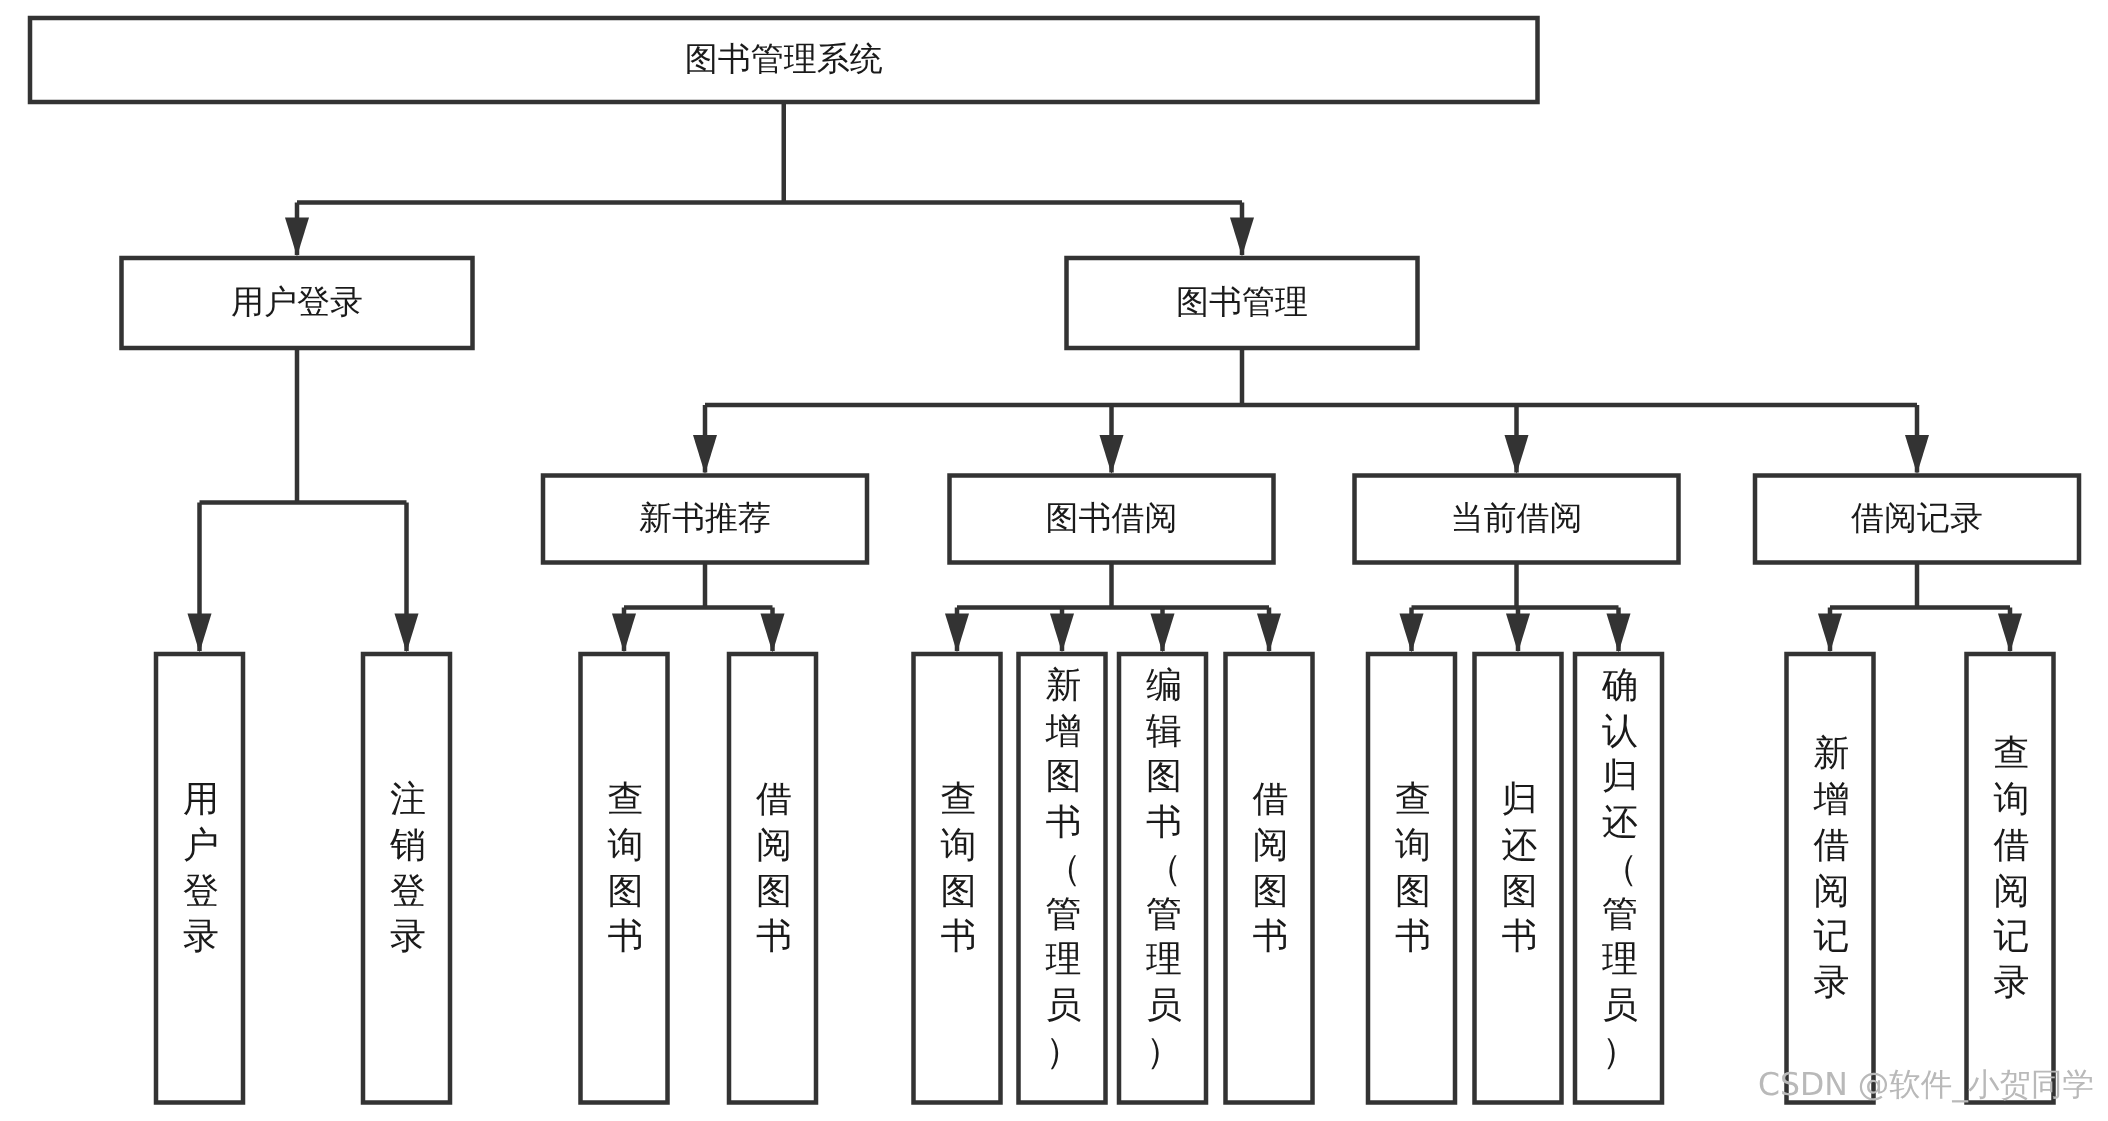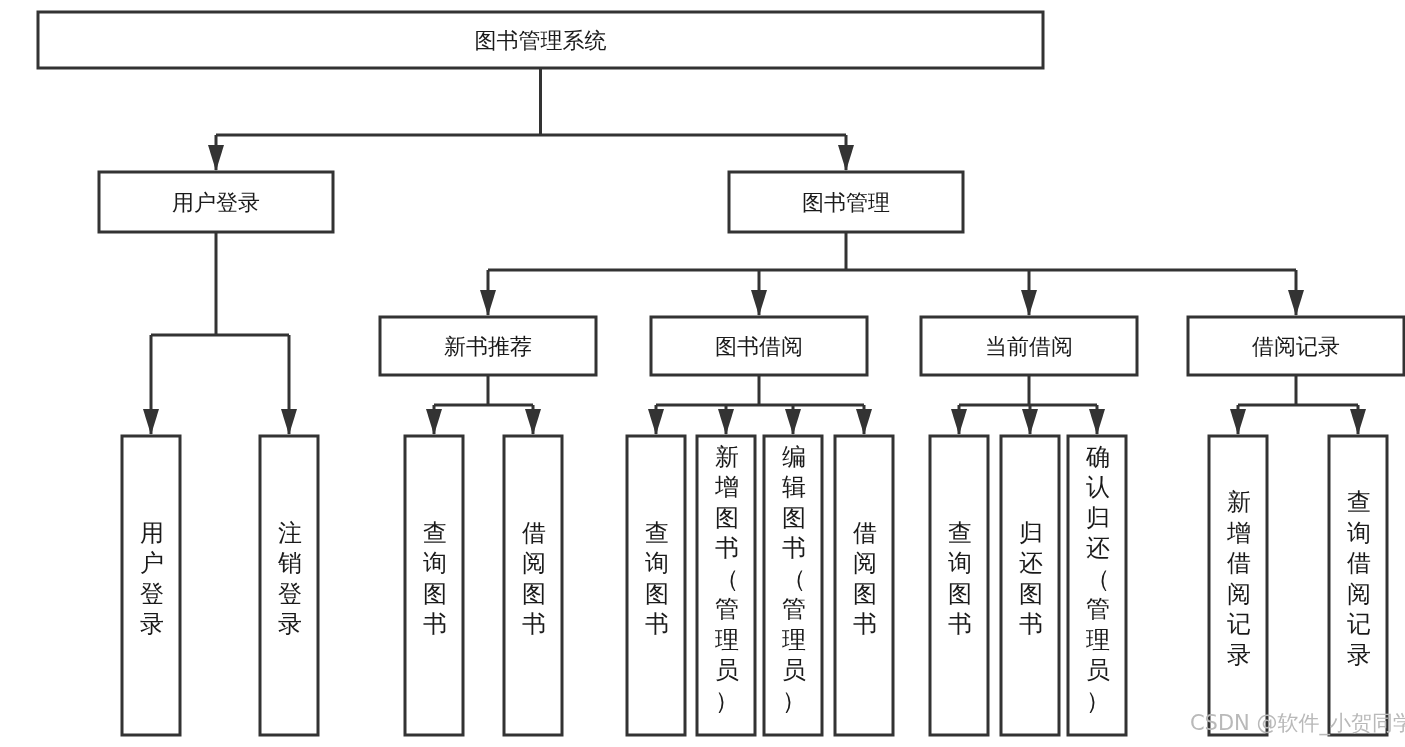--- a/index.html
+++ b/index.html
@@ -14,21 +14,20 @@
     font-family: "DejaVu Sans", "Liberation Sans", sans-serif;
     overflow: hidden;
     position: relative;
   }
   #diagram-root {
     position: absolute;
     left: 0;
     top: 0;
     width: 1126px;
     height: 747px;
-    padding-left: 18px;
   }
   svg.tree-canvas {
     display: block;
     width: 1405px;
     height: 747px;
   }
   .node-box {
     fill: #ffffff;
     stroke: #333333;
     stroke-width: 3;

